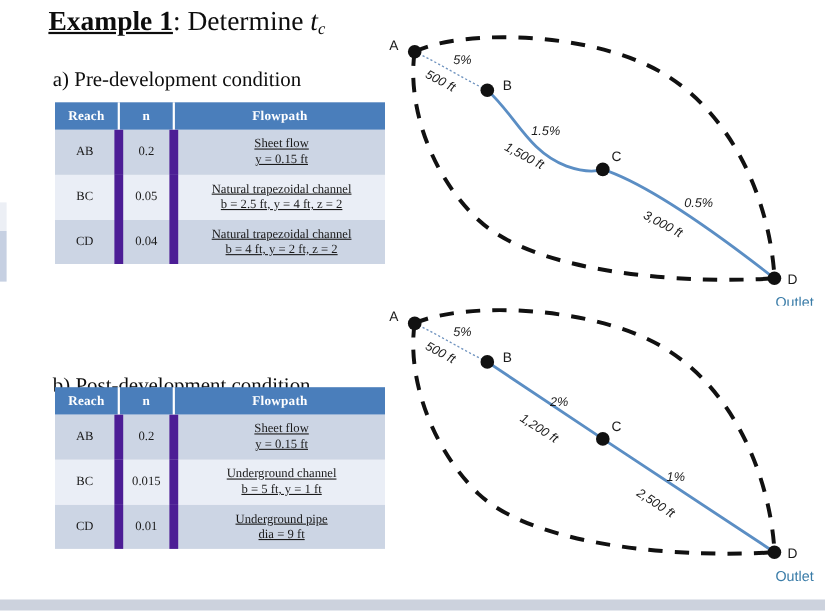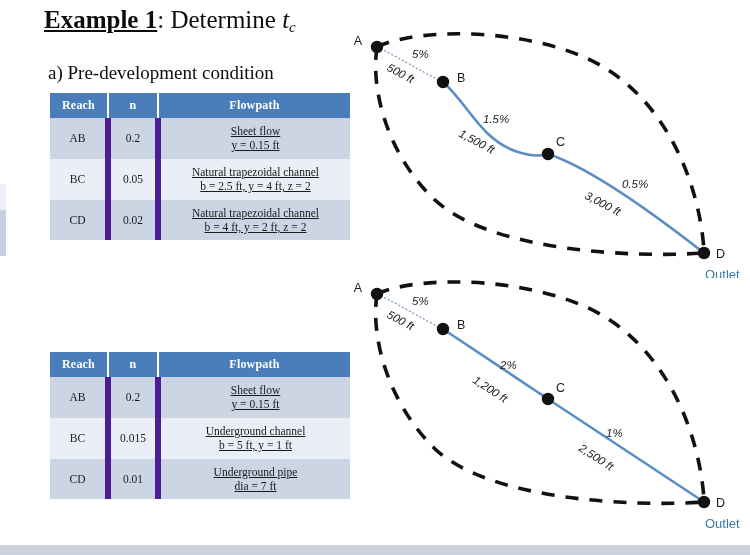--- a/index.html
+++ b/index.html
@@ -43,21 +43,21 @@
     background:#4a7ebb;color:#ffffff;font-weight:bold;
     font-size:12px;text-align:center;
     padding:5px 2px;
     border-right:2px solid #ffffff;
     letter-spacing:.2px;
   }
   .tbl th:last-child{border-right:none;}
   .tbl td{
     text-align:center;vertical-align:middle;
     padding:6px 3px;line-height:1.25;
-    border-right:6px solid #4c1d95;
+    border-right:8px solid #4c1d95;
   }
   .tbl td:last-child{border-right:none;text-decoration:underline;}
   .tbl tr.r-dark td{background:#ccd5e4;}
   .tbl tr.r-light td{background:#eaeef6;}
   .tbl col.c1{width:58px;}
   .tbl col.c2{width:50px;}
   .tbl col.c3{width:192px;}
   .cell-l2{display:block;}
 
   
@@ -117,29 +117,30 @@
       <tr class="r-light">
         <td>BC</td>
         <td>0.05</td>
         <td>
           <span class="cell-l2">Natural trapezoidal channel</span>
           <span class="cell-l2">b = 2.5 ft, y = 4 ft, z = 2</span>
         </td>
       </tr>
       <tr class="r-dark">
         <td>CD</td>
-        <td>0.02</td>
+        <td>0.04</td>
         <td>
           <span class="cell-l2">Natural trapezoidal channel</span>
           <span class="cell-l2">b = 4 ft, y = 2 ft, z = 2</span>
         </td>
       </tr>
     </tbody>
   </table>
 
+  <div class="caption" id="cap-b">b) Post-development condition</div>
 
   <table class="tbl" id="tbl-post">
     <colgroup>
         <col class="c1">
         <col class="c2">
         <col class="c3">
       </colgroup>
     <thead>
       <tr>
         <th>Reach</th>
@@ -162,21 +163,21 @@
         <td>
           <span class="cell-l2">Underground channel</span>
           <span class="cell-l2">b = 5 ft, y = 1 ft</span>
         </td>
       </tr>
       <tr class="r-dark">
         <td>CD</td>
         <td>0.01</td>
         <td>
           <span class="cell-l2">Underground pipe</span>
-          <span class="cell-l2">dia = 7 ft</span>
+          <span class="cell-l2">dia = 9 ft</span>
         </td>
       </tr>
     </tbody>
   </table>
 
   <div class="diagram" id="diag-pre">
     <svg viewBox="0 0 400 270" xmlns="http://www.w3.org/2000/svg">
 
       <path d="M27,39 C70,18 190,20 255,60 C320,100 350,180 354,243" fill="none" stroke="#111111" stroke-width="3.6" stroke-dasharray="13,11" stroke-linecap="butt"></path>
       <path d="M27,39 C20,85 40,150 85,192 C140,243 280,250 354,245" fill="none" stroke="#111111" stroke-width="3.6" stroke-dasharray="13,11" stroke-linecap="butt"></path>

